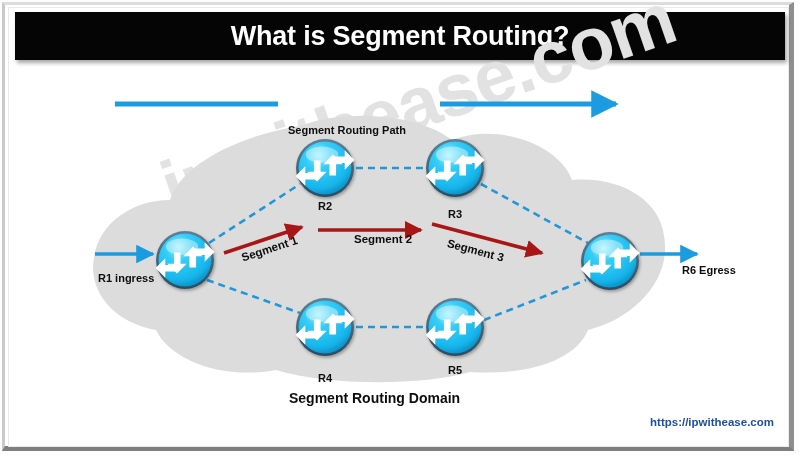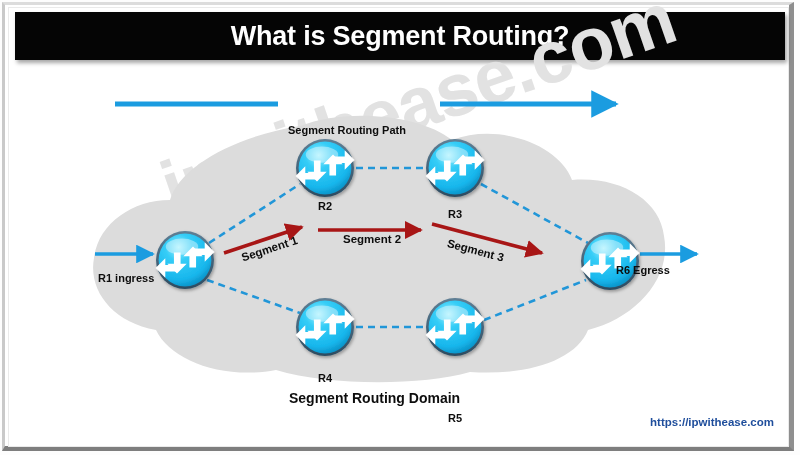--- a/index.html
+++ b/index.html
@@ -202,25 +202,25 @@
           <path d="M 2 -21 L 21 -21 L 21 -2 L 14.5 -8.5 L 3.5 2.5 L -3 -4 L 8 -15 Z" fill="#ffffff" transform="translate(-8,8) scale(0.72) rotate(-135) "></path>
           <path d="M 2 -21 L 21 -21 L 21 -2 L 14.5 -8.5 L 3.5 2.5 L -3 -4 L 8 -15 Z" fill="#ffffff" transform="translate(8,8) scale(0.72) rotate(-45) "></path>
         </g>
       </g>
   </svg>
 
   <div class="lbl lbl-node" style="left:98px;top:272px;">R1 ingress</div>
   <div class="lbl lbl-node" style="left:318px;top:200px;">R2</div>
   <div class="lbl lbl-node" style="left:448px;top:208px;">R3</div>
   <div class="lbl lbl-node" style="left:318px;top:372px;">R4</div>
-  <div class="lbl lbl-node" style="left:448px;top:364px;margin-top:48px;">R5</div>
-  <div class="lbl lbl-node" style="left:616px;top:264px;">R6 Egress</div>
+  <div class="lbl lbl-node" style="left:448px;top:364px;">R5</div>
+  <div class="lbl lbl-node" style="left:638px;top:264px;padding-left:44px;">R6 Egress</div>
 
   <div class="lbl lbl-seg" style="left:240px;top:252px;transform:rotate(-18deg);transform-origin:0 0;">Segment 1</div>
-  <div class="lbl lbl-seg" style="left:343px;top:233px;text-align:right;">Segment 2</div>
+  <div class="lbl lbl-seg" style="left:354px;top:233px;text-align:right;">Segment 2</div>
   <div class="lbl lbl-seg" style="left:449px;top:237px;transform:rotate(15deg);transform-origin:0 0;">Segment 3</div>
 
   <div class="lbl lbl-path" style="left:288px;top:96px;">Segment Routing Path</div>
 
   <div class="lbl lbl-domain" style="left:289px;top:390px;">Segment Routing Domain</div>
 
   <div class="footer-url">https://ipwithease.com</div>
 
 </div>
 

